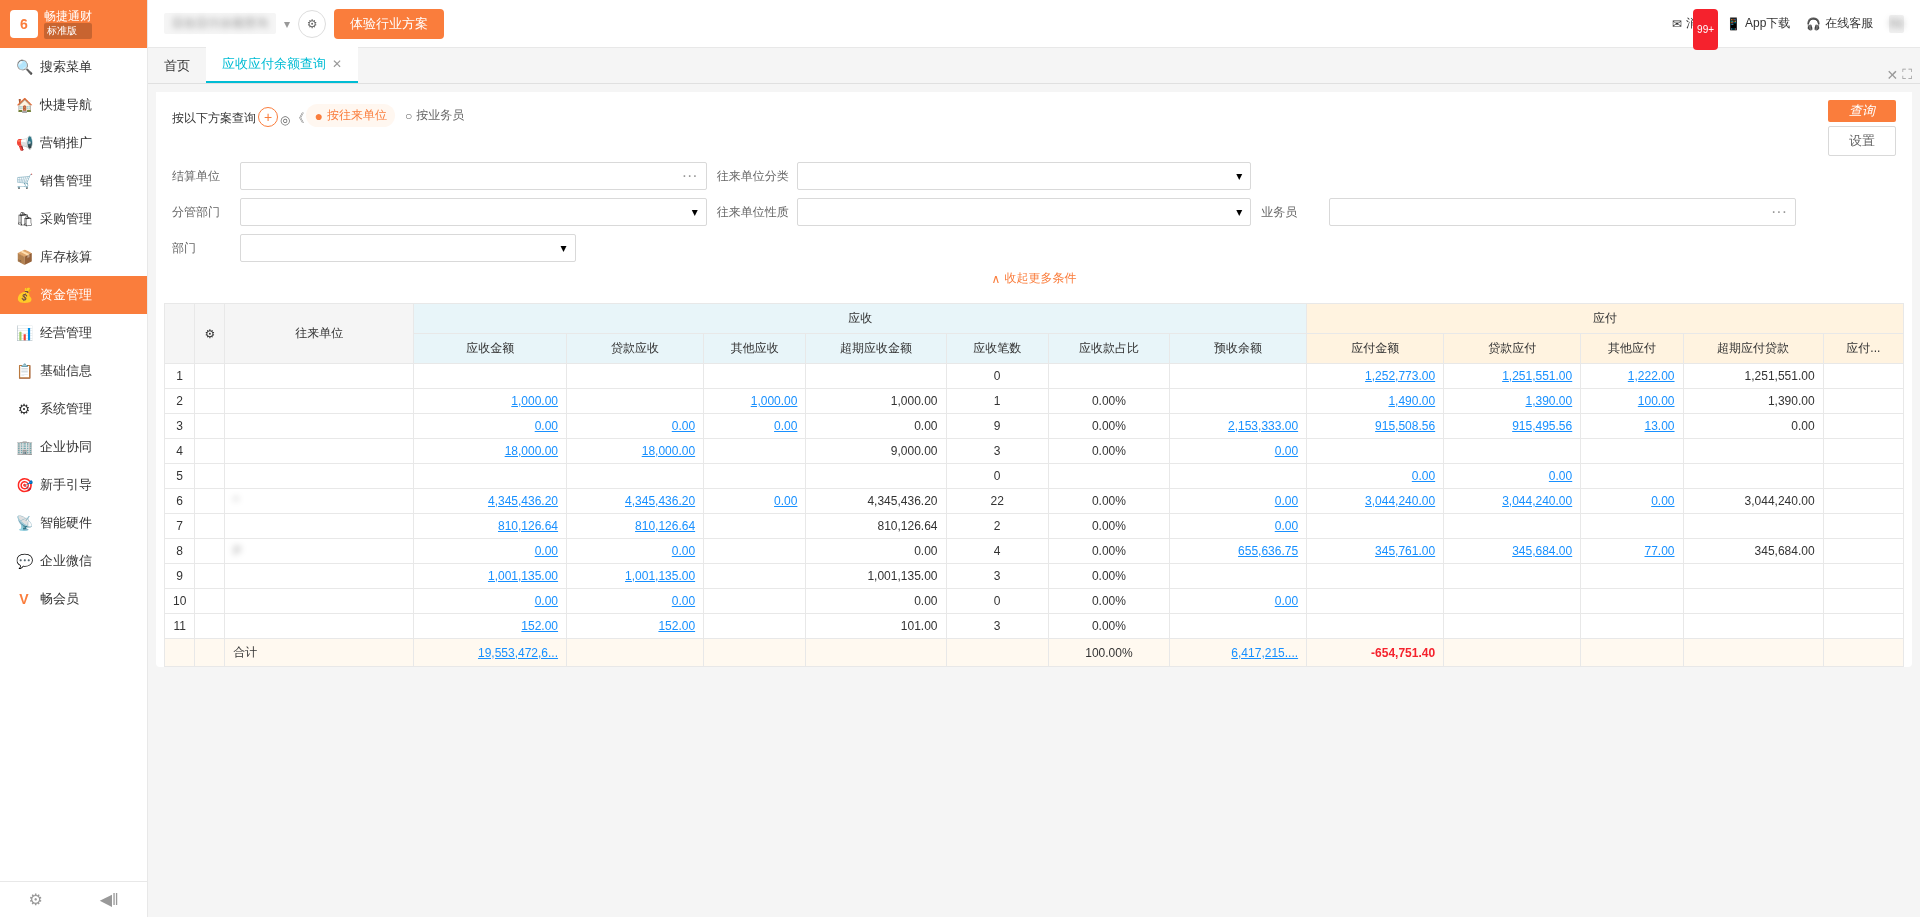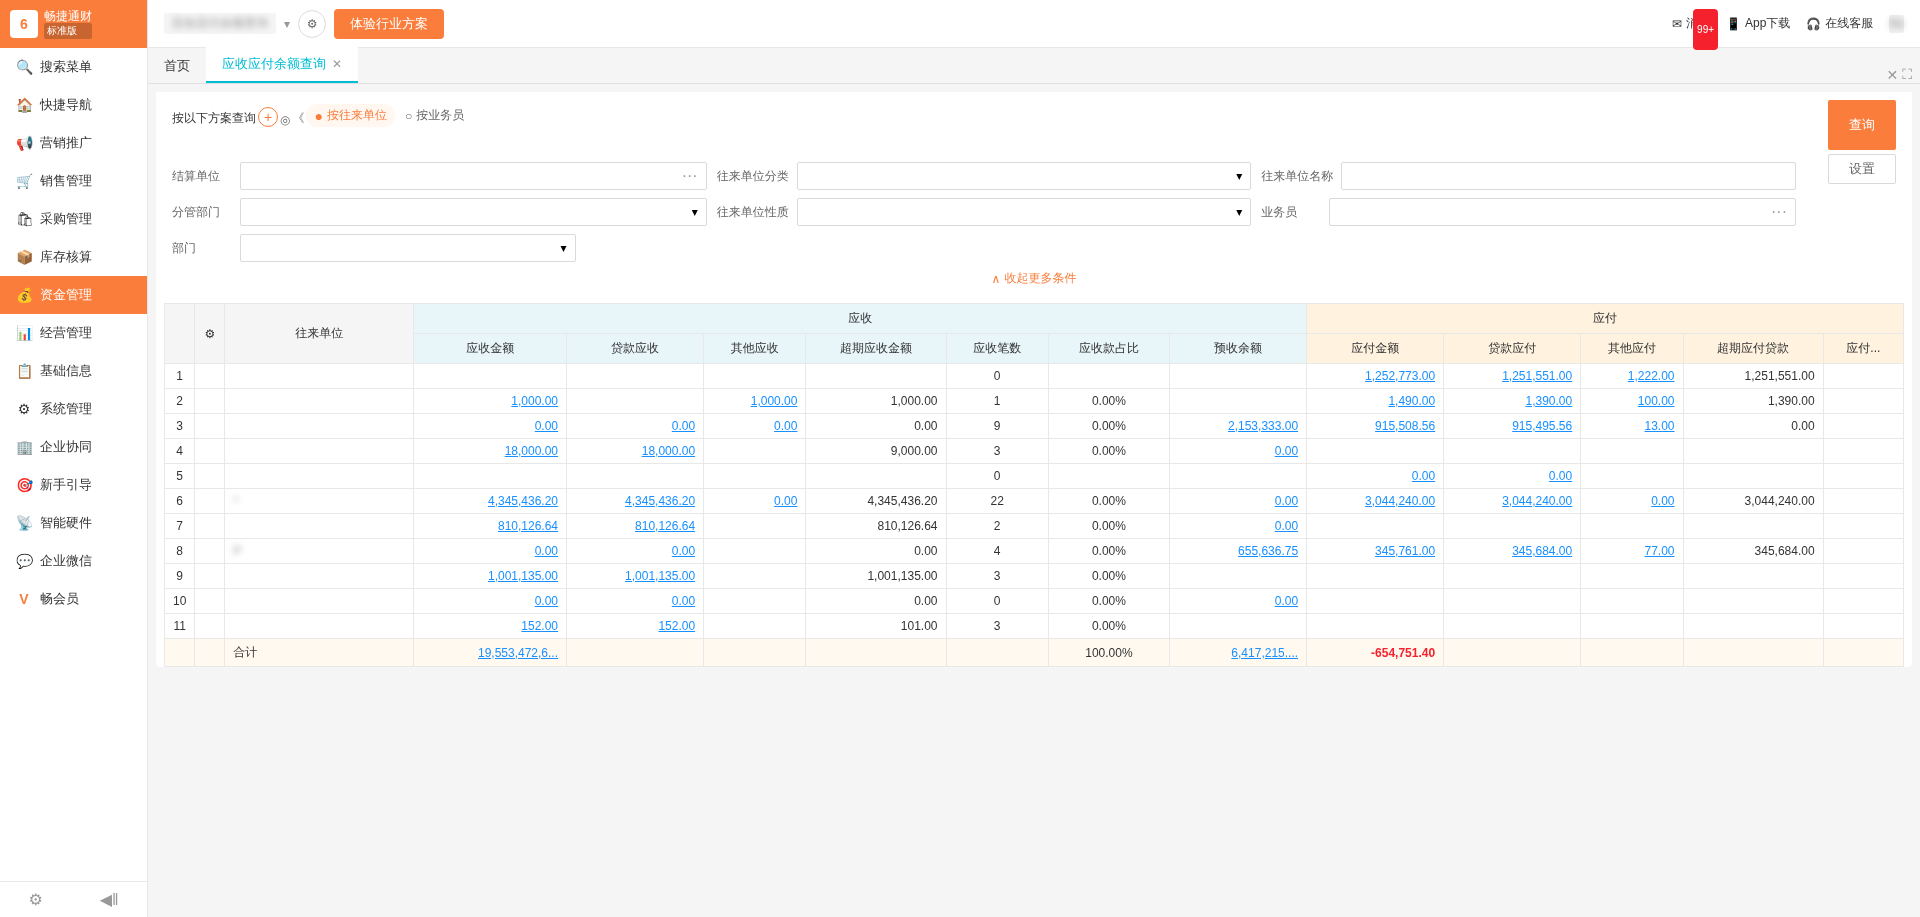--- a/index.html
+++ b/index.html
@@ -57,21 +57,21 @@
     .filter-add-btn { width: 20px; height: 20px; border-radius: 50%; border: 1px solid #fa7d3c; color: #fa7d3c; display: flex; align-items: center; justify-content: center; cursor: pointer; font-size: 14px; }
     .filter-preset { display: flex; align-items: center; gap: 4px; color: #666; font-size: 12px; cursor: pointer; }
     .filter-active { display: flex; align-items: center; gap: 4px; background: #fff7f0; color: #fa7d3c; padding: 3px 8px; border-radius: 12px; cursor: pointer; font-size: 12px; }
     .filter-inactive { display: flex; align-items: center; gap: 4px; color: #666; padding: 3px 8px; cursor: pointer; font-size: 12px; }
     .field-group { display: flex; align-items: center; gap: 8px; }
     .field-label { font-size: 12px; color: #666; white-space: nowrap; min-width: 60px; }
     .field-input { flex: 1; height: 28px; border: 1px solid #d9d9d9; border-radius: 2px; padding: 0 8px; font-size: 12px; display: flex; align-items: center; justify-content: space-between; color: #999; cursor: pointer; }
     .field-input-ellipsis { color: #999; font-size: 16px; }
     .field-select { flex: 1; height: 28px; border: 1px solid #d9d9d9; border-radius: 2px; padding: 0 8px; font-size: 12px; display: flex; align-items: center; justify-content: space-between; cursor: pointer; background: #fff; }
     .collapse-btn { display: flex; align-items: center; justify-content: center; color: #fa7d3c; font-size: 12px; cursor: pointer; padding: 4px 0; gap: 4px; }
-    .btn-query { background: #fa7d3c; color: #fff; border: none; padding: 16px 20px; border-radius: 2px; cursor: pointer; font-size: 13px; }
+    .btn-query { background: #fa7d3c; color: #fff; border: none; padding: 2px 20px; border-radius: 2px; cursor: pointer; font-size: 13px; font-style: italic; }
     .btn-setting { background: #fff; color: #666; border: 1px solid #d9d9d9; padding: 5px 20px; border-radius: 2px; cursor: pointer; font-size: 13px; }
 
     
     .table-wrap { margin: 0 8px; overflow-x: auto; }
     .data-table { width: 100%; border-collapse: collapse; font-size: 12px; }
     .data-table th { background: #f5f5f5; border: 1px solid #e8e8e8; padding: 6px 8px; text-align: center; color: #333; font-weight: normal; white-space: nowrap; }
     .data-table td { border: 1px solid #e8e8e8; padding: 5px 8px; text-align: right; color: #333; white-space: nowrap; }
     .data-table td.center { text-align: center; }
     .data-table td.left { text-align: left; }
     .data-table .link { color: #1890ff; text-decoration: underline; cursor: pointer; }
@@ -238,26 +238,20 @@
             <div class="field-input">
               <span></span>
               <span class="field-input-ellipsis">···</span>
             </div>
           </div>
           <div class="field-group">
             <span class="field-label">往来单位分类</span>
             <div class="field-select">
               <span></span>
               <span>▾</span>
-            </div>
-          </div>
-          <div class="field-group">
-            <span class="field-label">往来单位名称</span>
-            <div class="field-input">
-              <span></span>
             </div>
           </div>
         </div>
 
         <div style="display:grid;grid-template-columns:1fr 1fr 1fr;gap:10px;margin-bottom:8px;padding-right:100px;">
           <div class="field-group">
             <span class="field-label">分管部门</span>
             <div class="field-select">
               <span></span>
               <span>▾</span>

